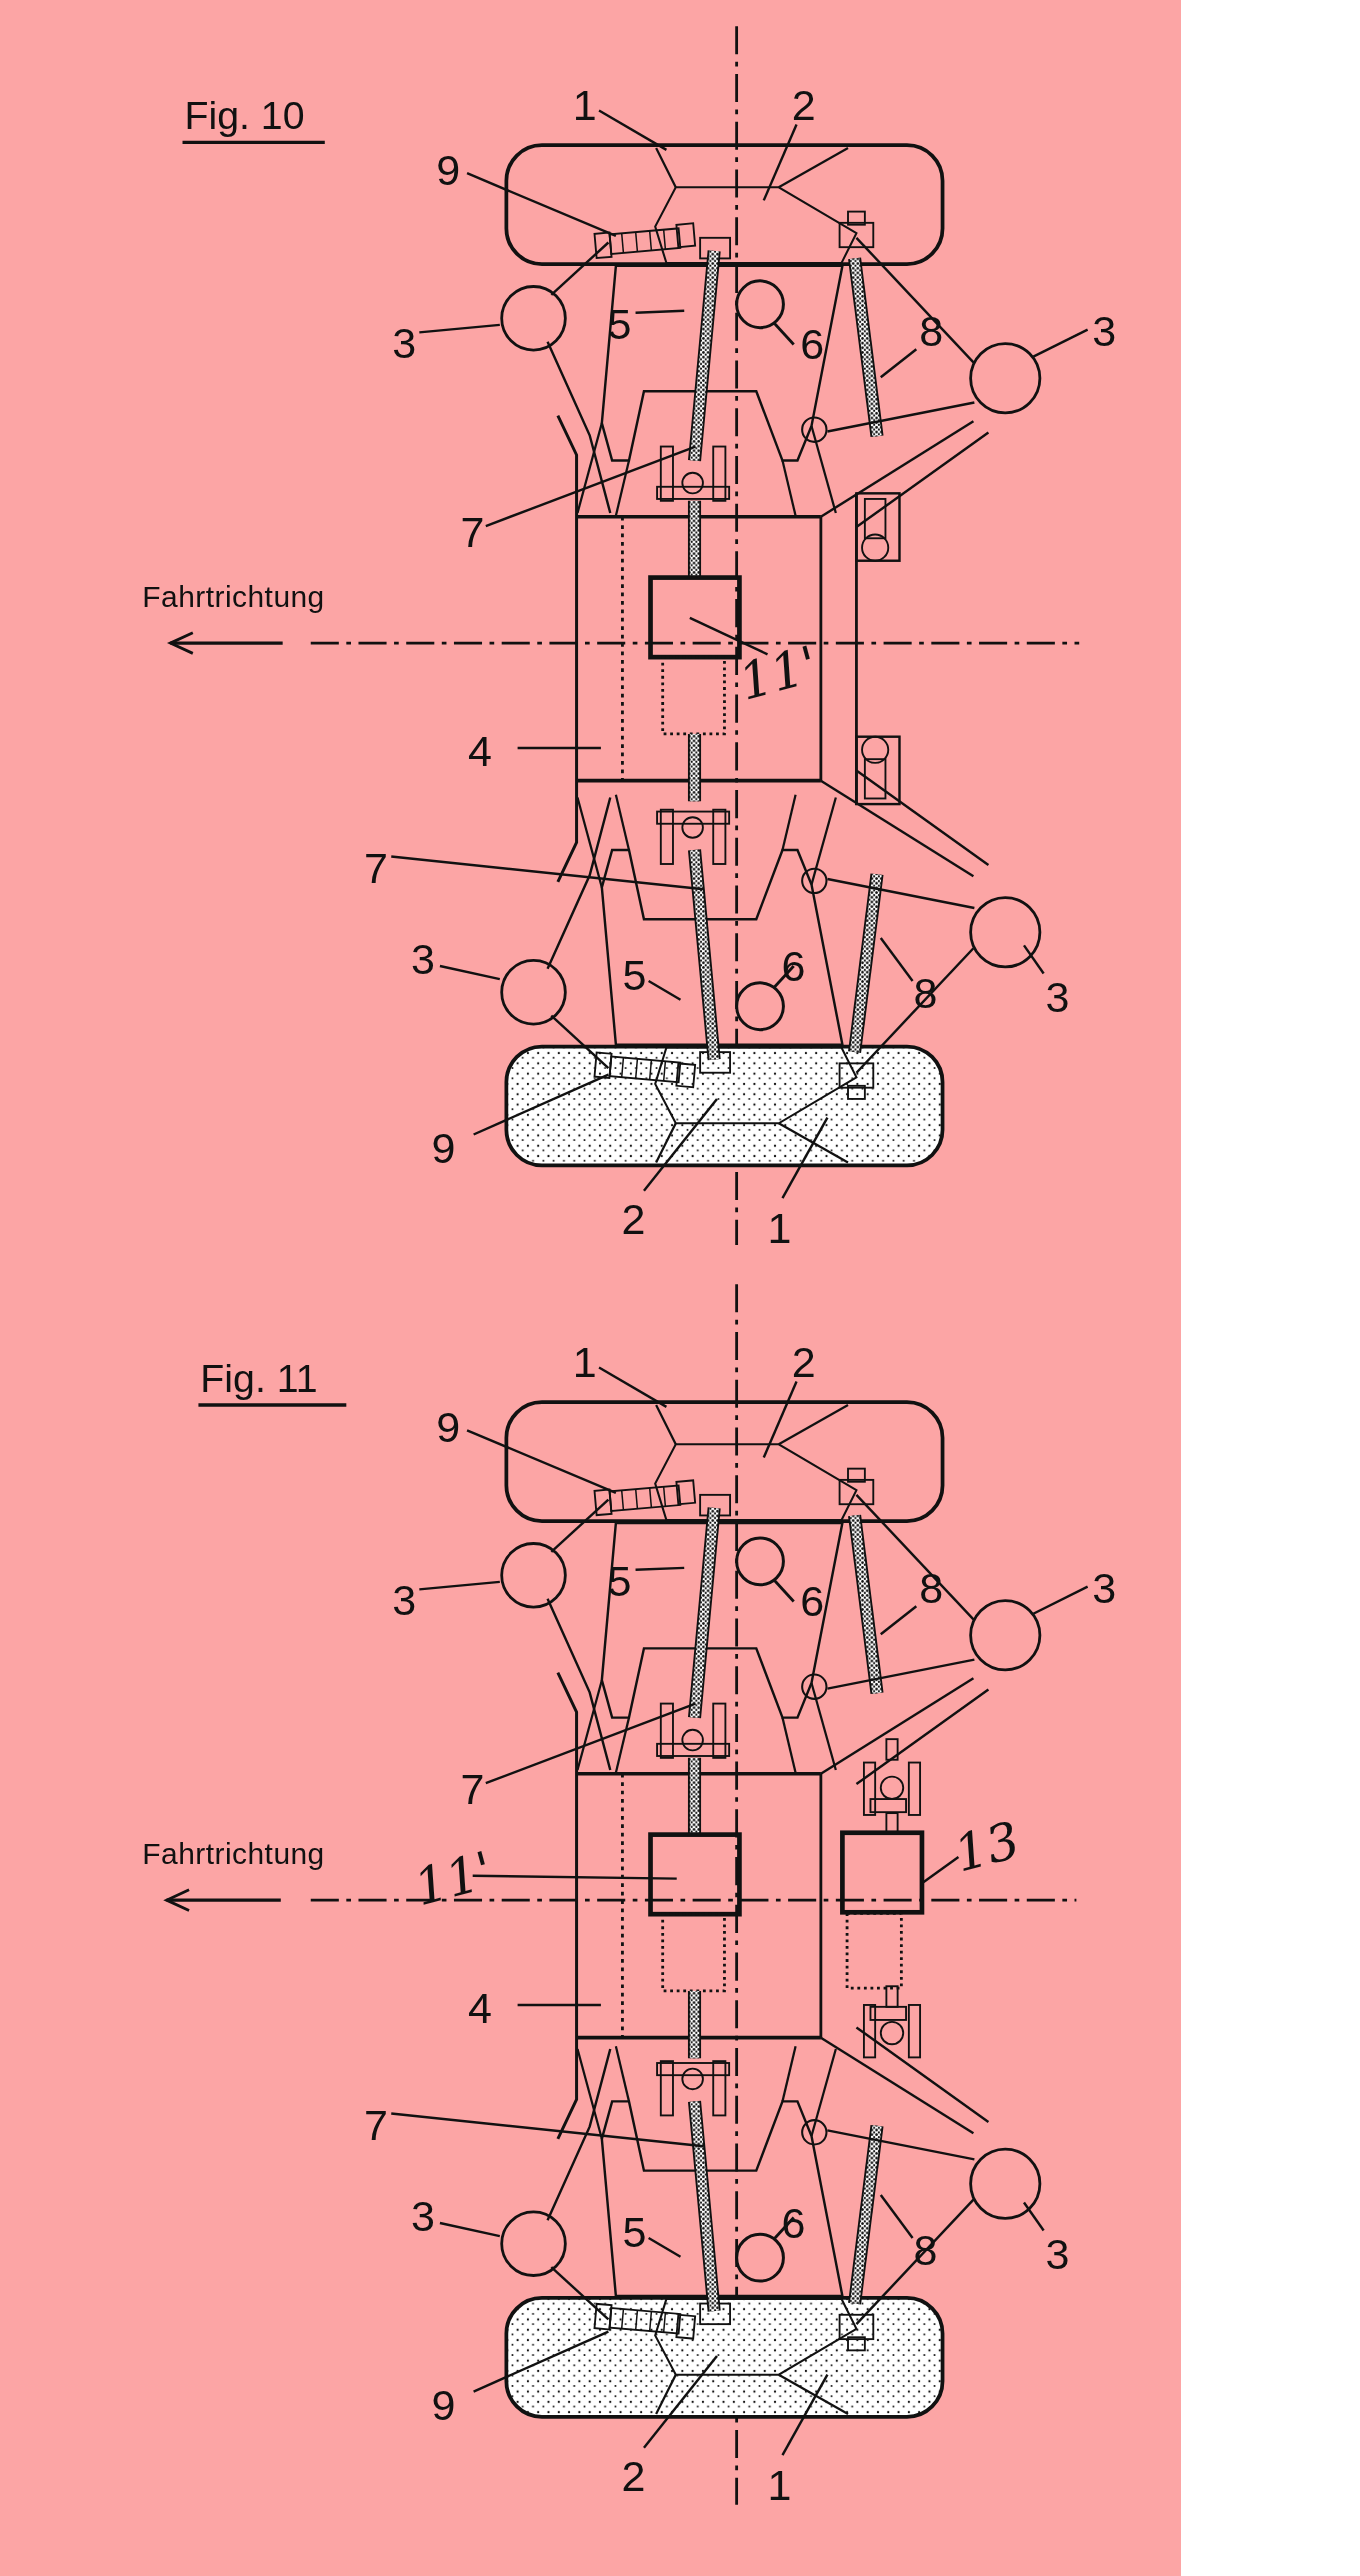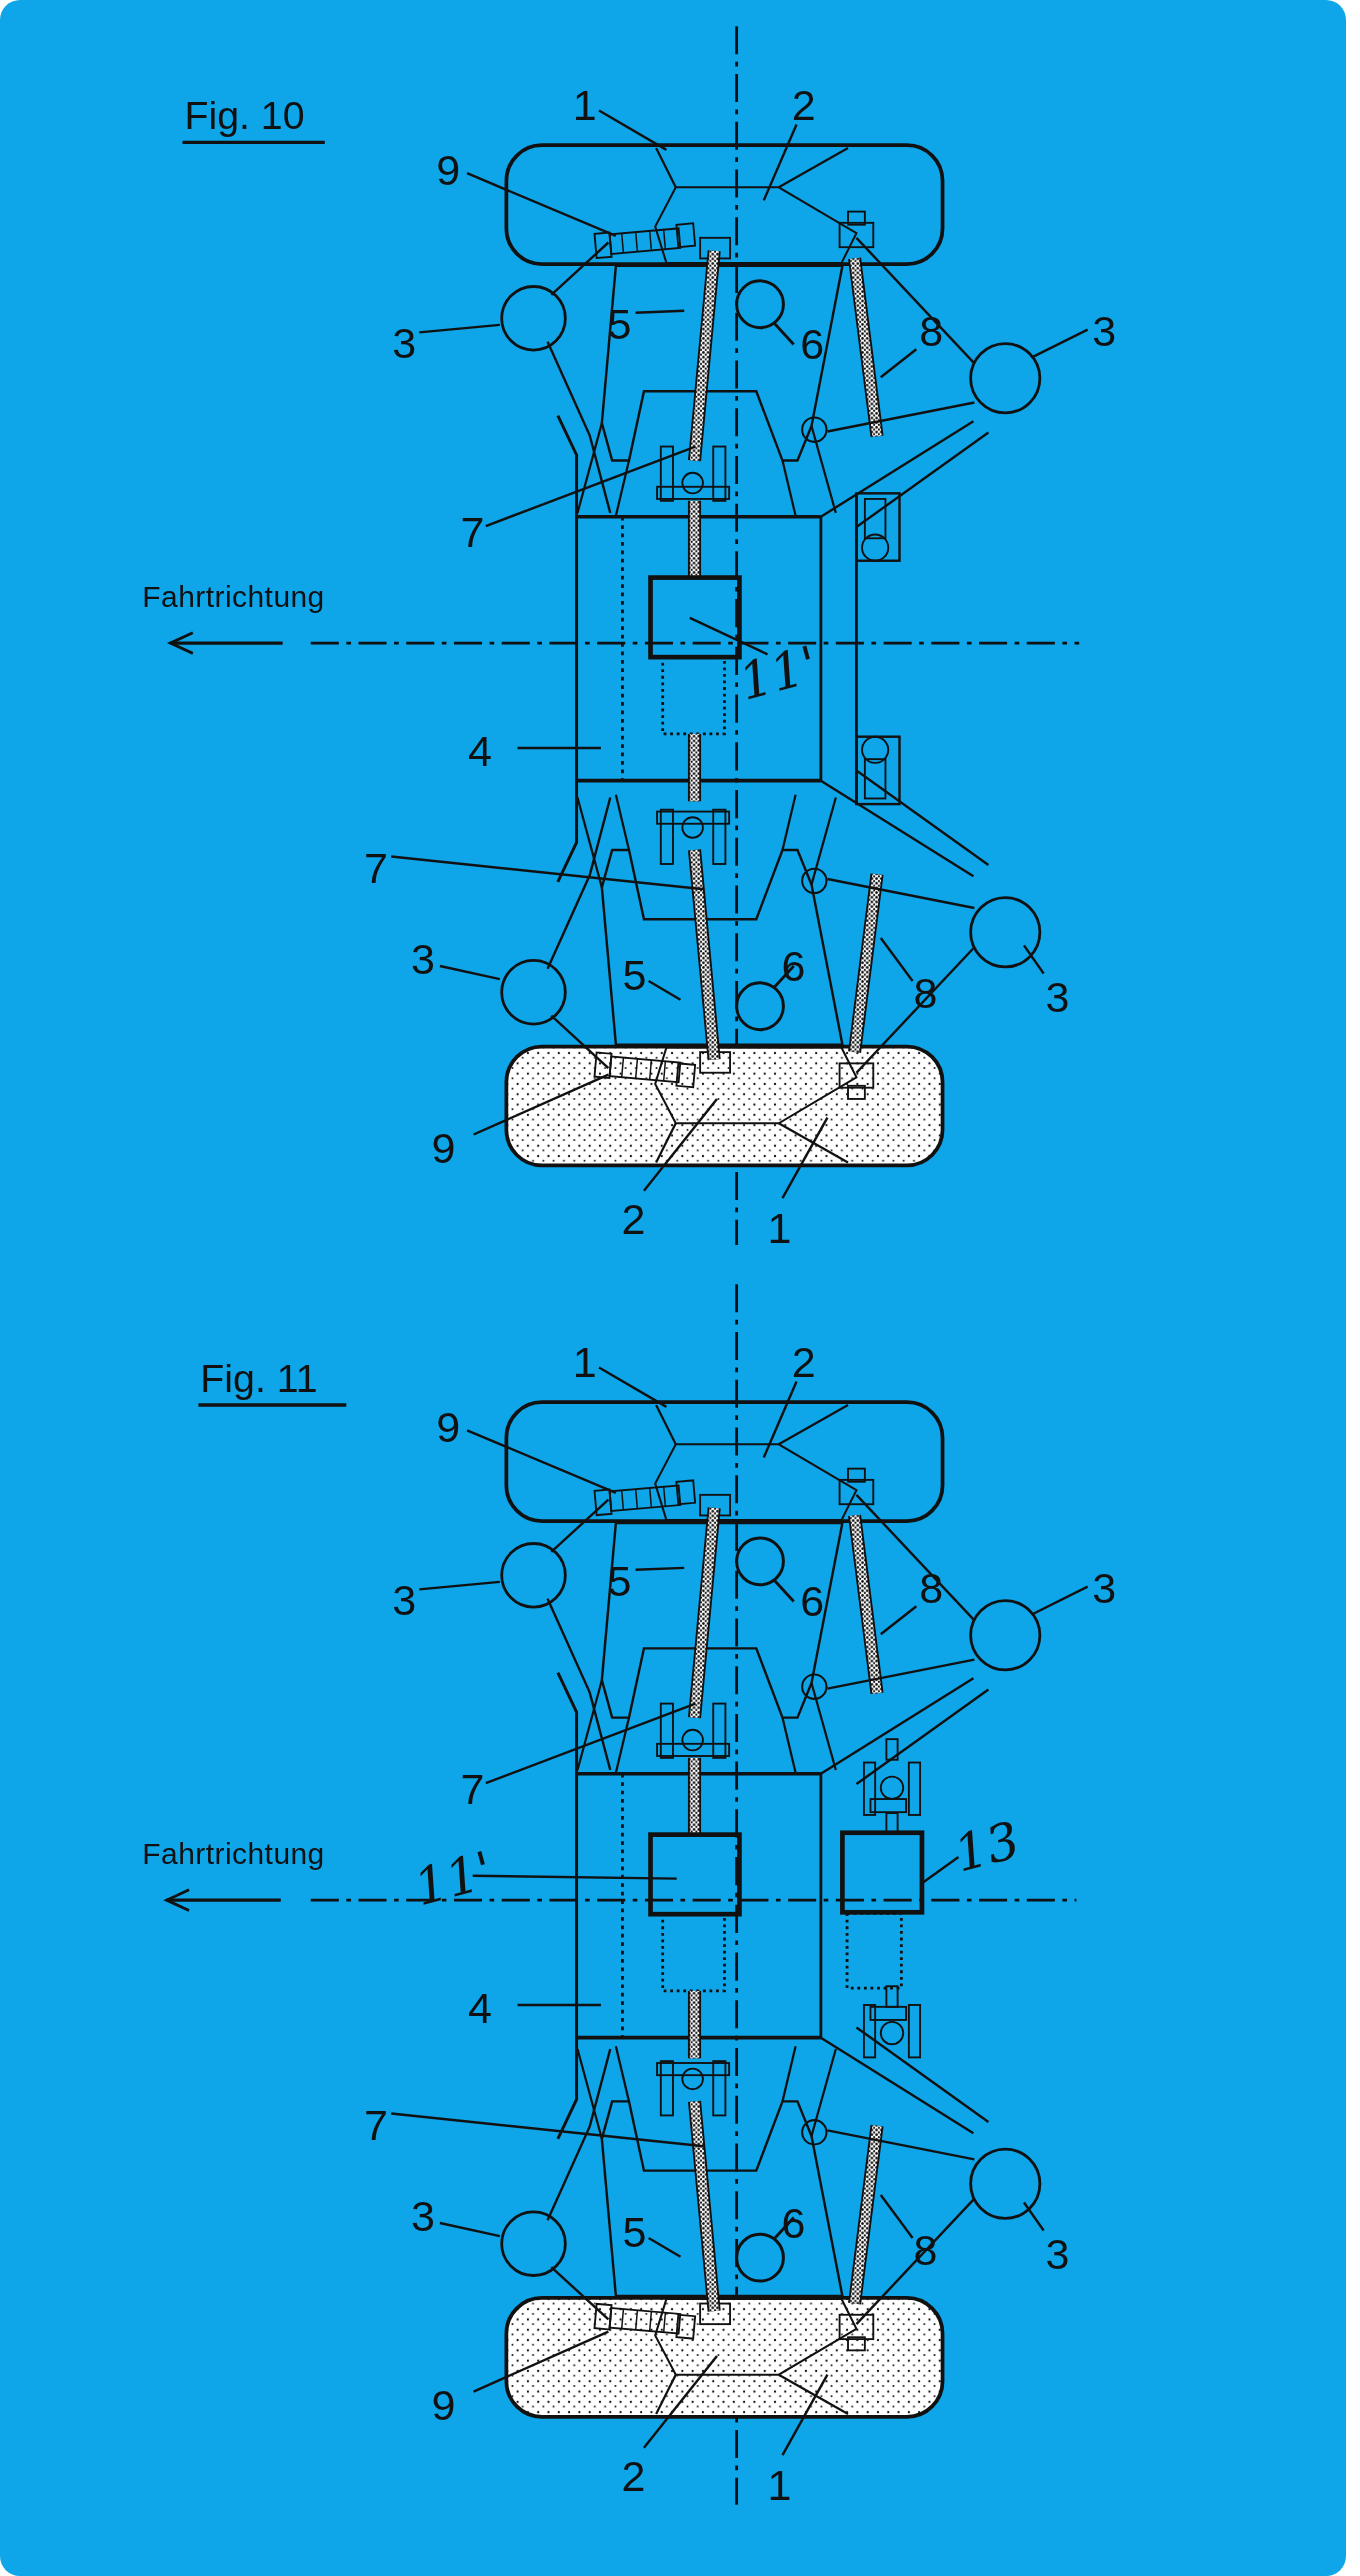--- a/index.html
+++ b/index.html
@@ -1,16 +1,16 @@
 <!DOCTYPE html>
 <html style="font-size:15px"><head>
 <meta charset="utf-8">
 <style>
   html,body{margin:0;padding:0;background:#ffffff;}
-  #page{position:relative;width:1346px;height:2576px;background:#0ea5e9;overflow:hidden;border-radius:20px;}
+  #page{position:relative;width:1181px;height:2576px;background:#fca5a5;overflow:hidden;}
   svg{position:absolute;left:0;top:0;}
   .ref{font-family:"Liberation Sans",sans-serif;font-size:46px;fill:#111;}
   .title{font-family:"Liberation Sans",sans-serif;font-size:42px;fill:#111;}
   .dir{font-family:"Liberation Sans",sans-serif;font-size:32px;fill:#111;letter-spacing:.5px;}
   .hand{font-family:"DejaVu Serif",serif;font-style:italic;font-size:54px;fill:#111;}
   .ldr{stroke:#111;stroke-width:2.6;fill:none;}
   .axis{stroke:#111;stroke-width:3;fill:none;stroke-dasharray:30 8 5 8;}
   .oline{stroke:#111;fill:none;}
 </style>
 </head>

